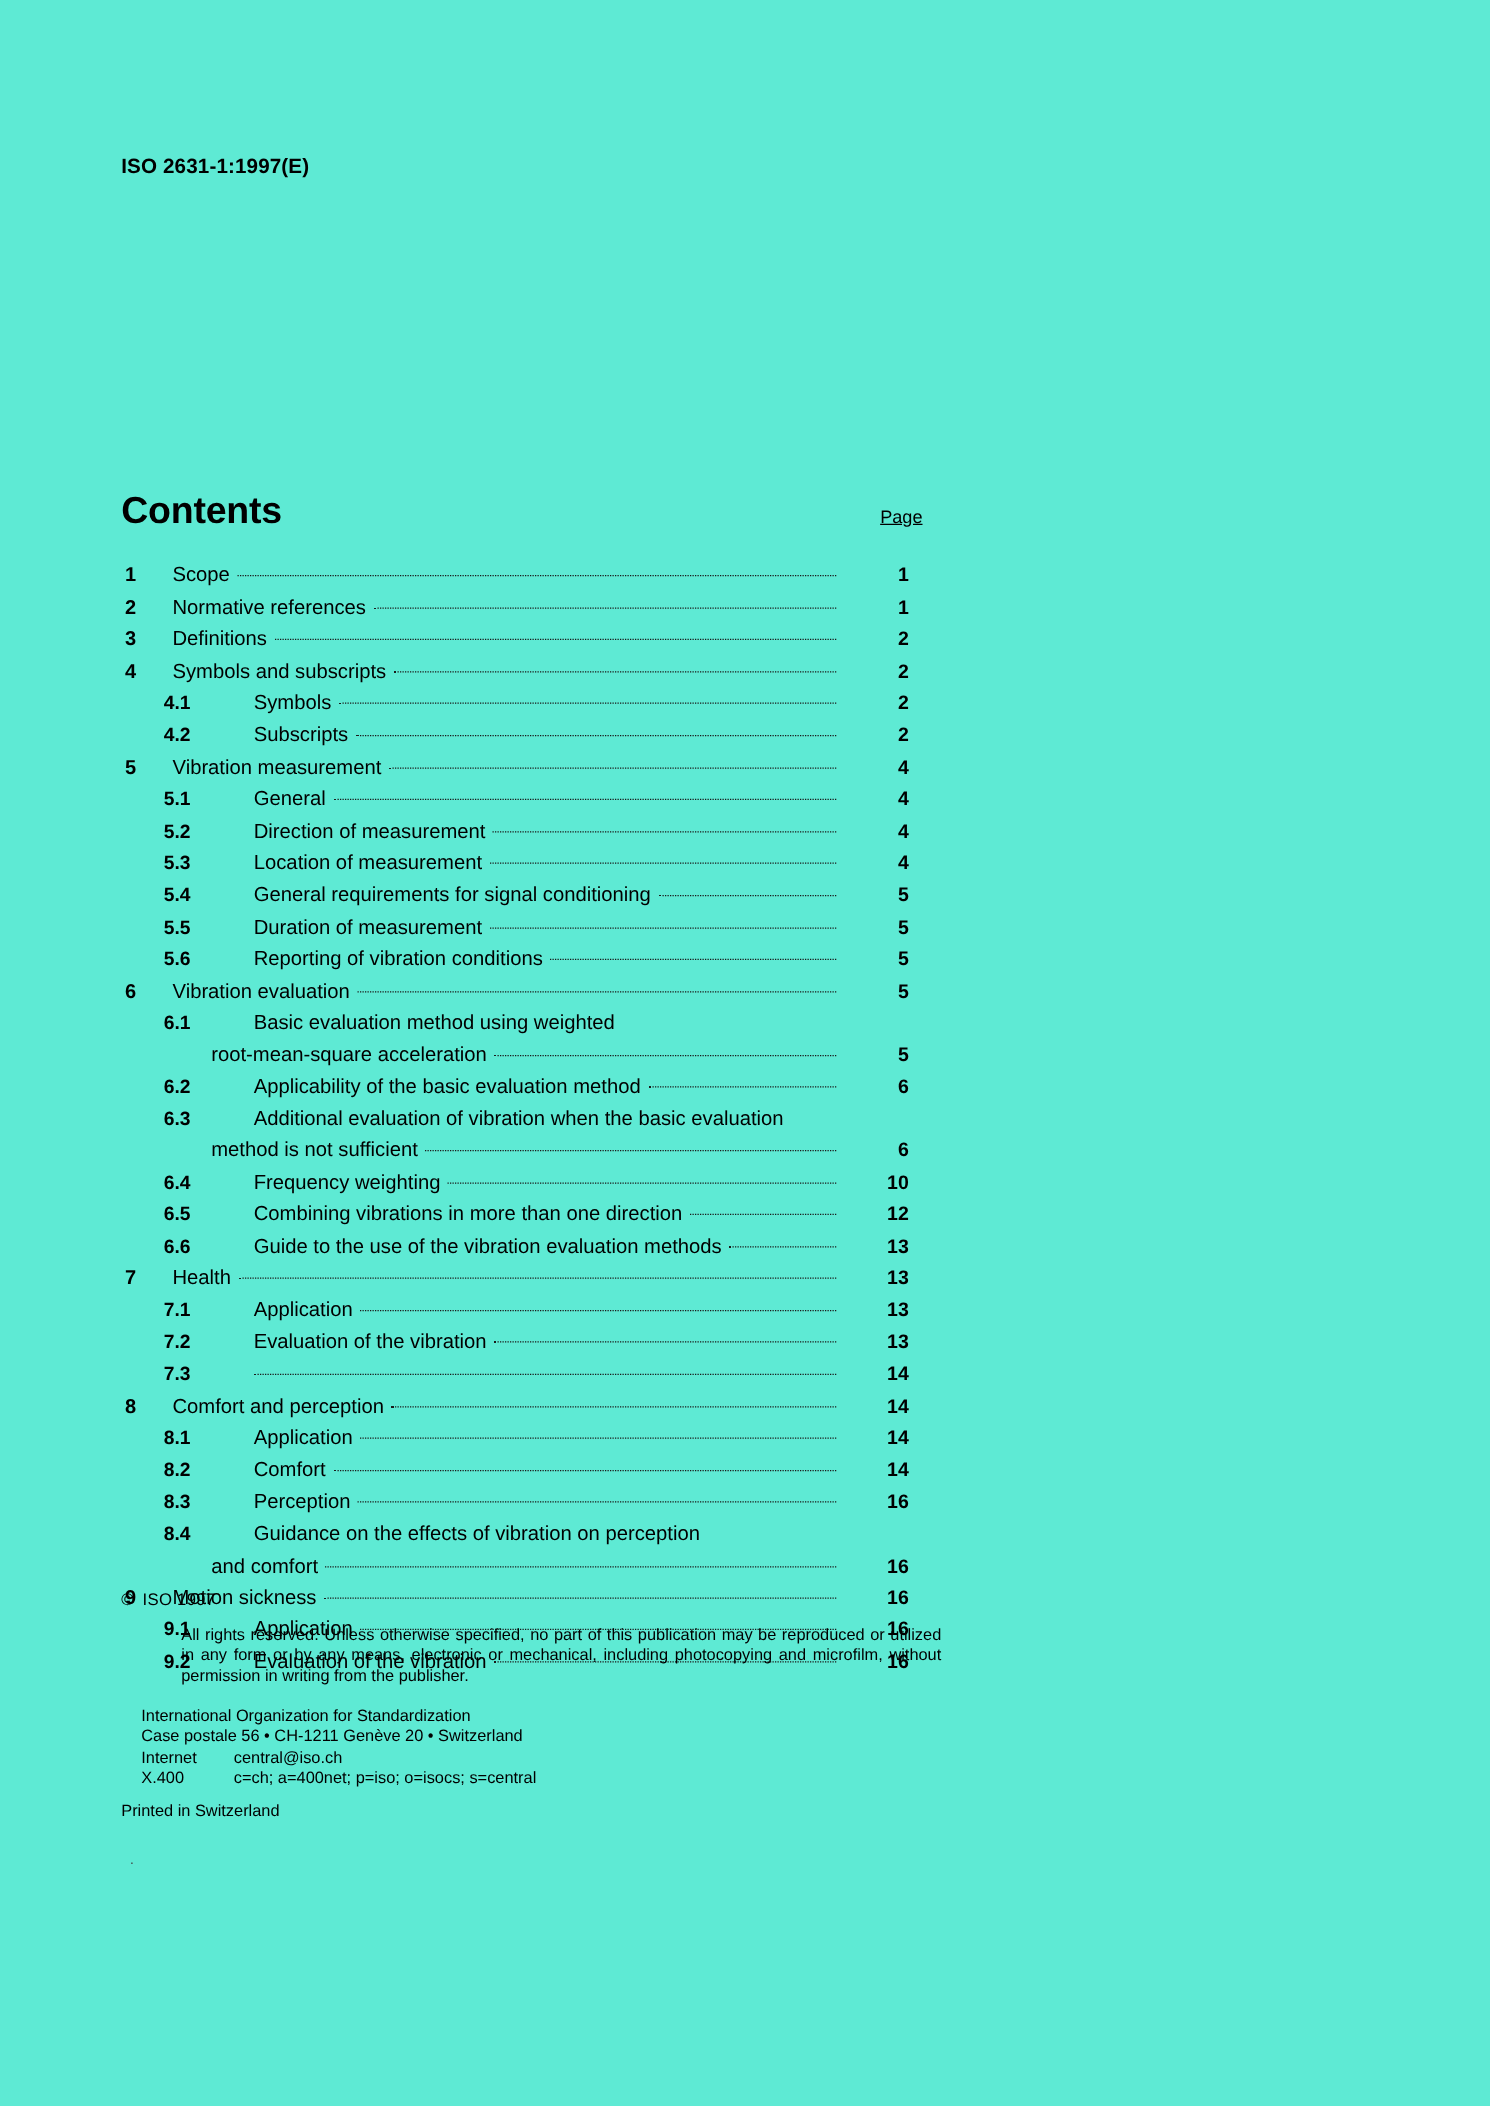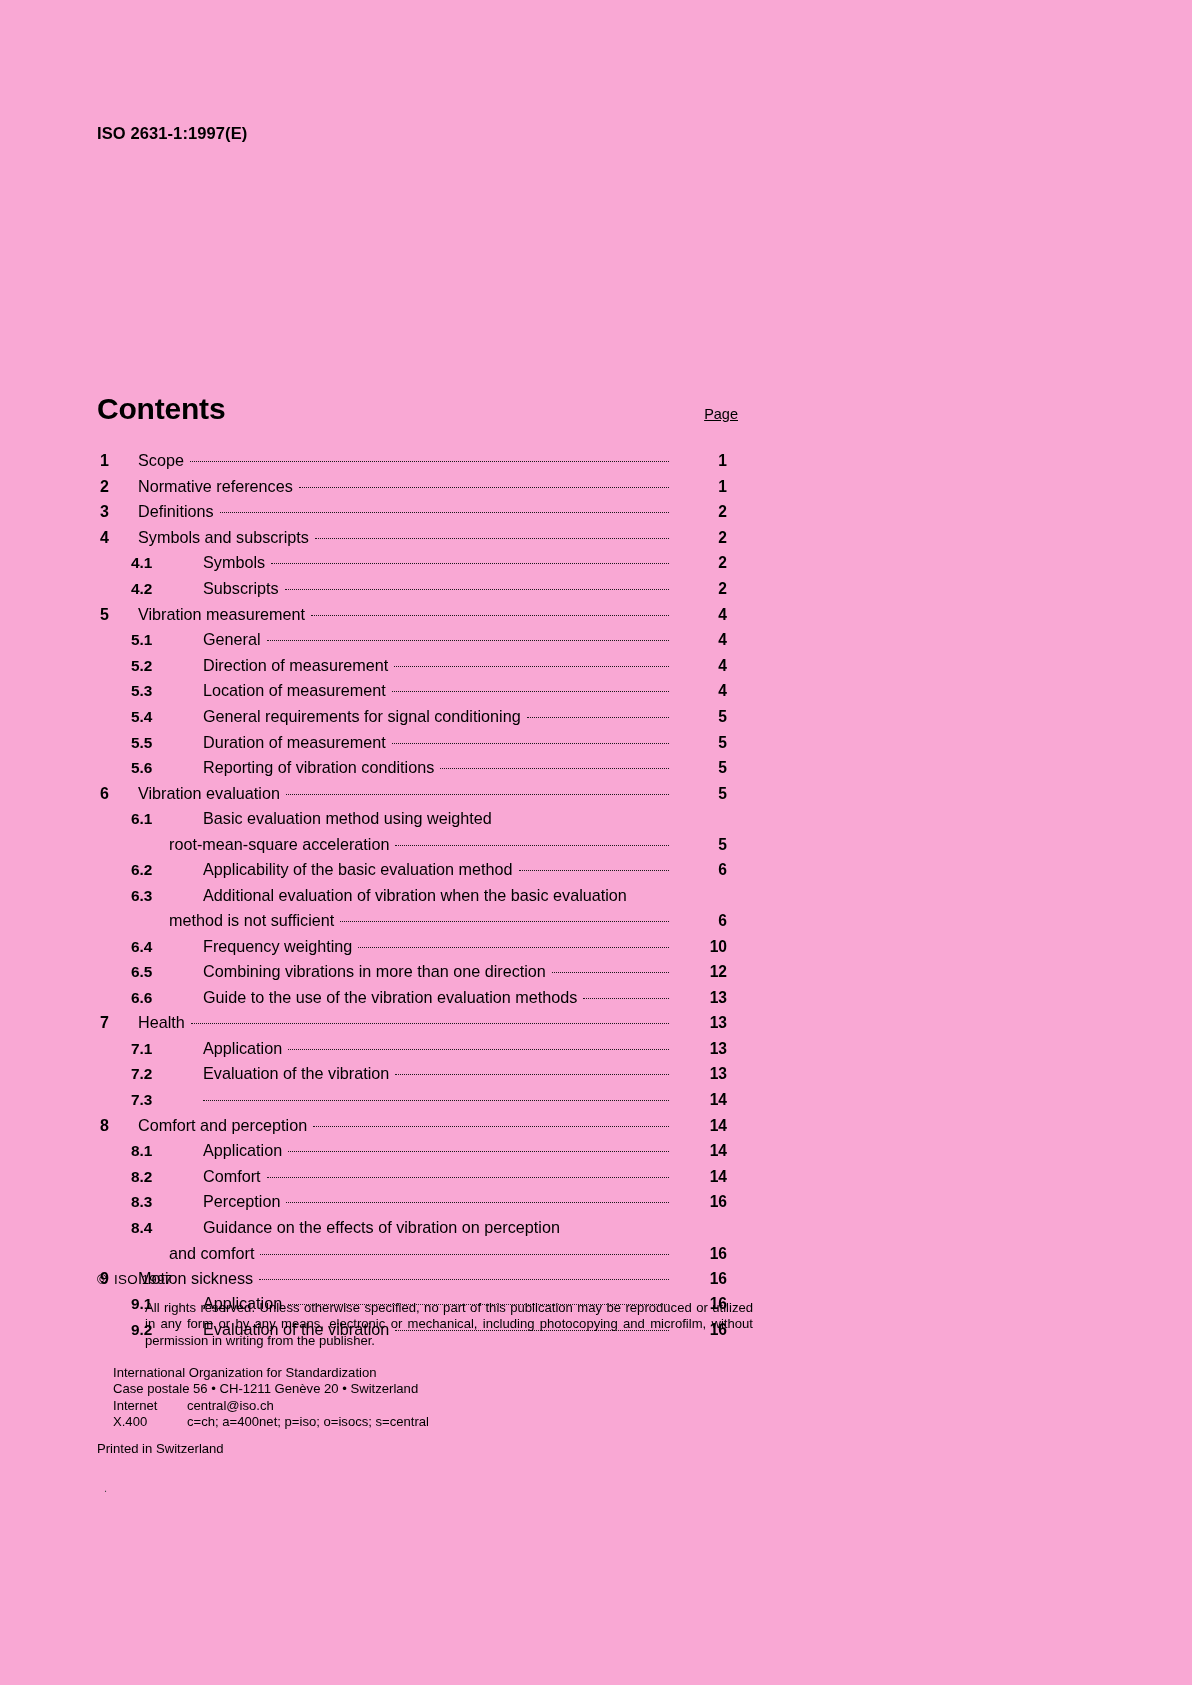--- a/index.html
+++ b/index.html
@@ -14,21 +14,21 @@
     font-family: "Liberation Sans", sans-serif;
     color: #000000;
     overflow: hidden;
   }
 
   .page {
     position: absolute;
     left: 0; top: 0;
     width: 1192px;
     height: 1685px;
-    background: #f9a8d4;
+    background: #5eead4;
   }
 
   
   .doc-header {
     position: absolute;
     left: 97px;
     top: 124px;
     font-size: 16.5px;
     font-weight: bold;
     letter-spacing: 0.1px;

